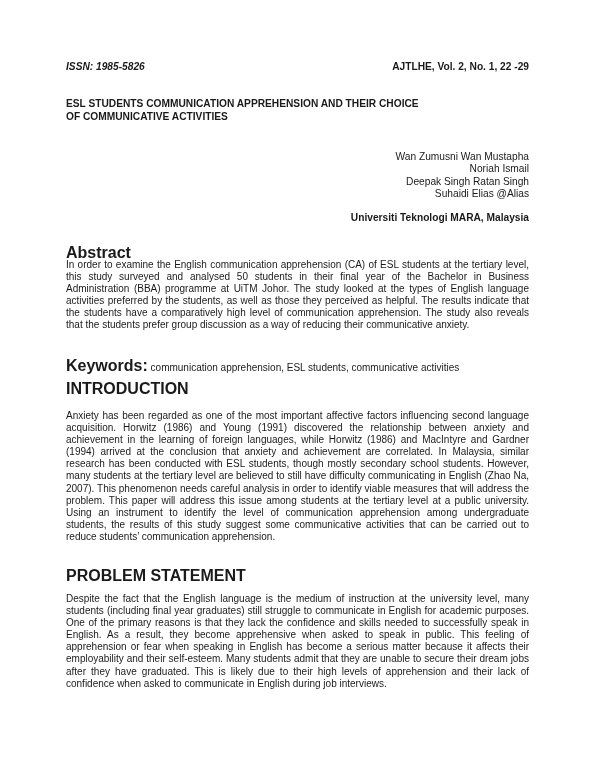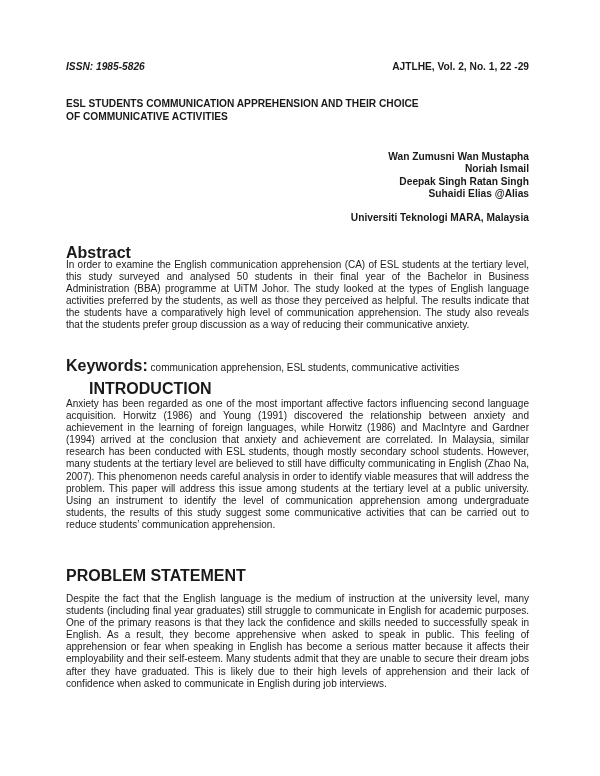--- a/index.html
+++ b/index.html
@@ -5,30 +5,30 @@
   html, body { margin: 0; padding: 0; background: #ffffff; }
   body { width: 600px; height: 776px; position: relative; overflow: hidden;
          font-family: "Liberation Sans", sans-serif; color: #1a1a1a; }
   .page { position: absolute; left: 0; top: 0; width: 600px; height: 776px; background: #fff; }
   .hdr { position: absolute; top: 61px; font-size: 10.2px; font-weight: bold; }
   .hdr-left { left: 66px; font-style: italic; }
   .hdr-right { right: 71px; }
   .title { position: absolute; top: 98px; left: 66px; width: 463px; 
            font-size: 10.2px; font-weight: bold; line-height: 12.5px; }
   .authors { position: absolute; top: 151px; right: 71px; text-align: right;
-             font-size: 10.2px; font-weight: bold; line-height: 12.3px; }
+             font-size: 10.2px; font-weight: normal; line-height: 12.3px; }
   .affil { position: absolute; top: 212px; right: 71px; font-size: 10.2px; font-weight: bold; }
   .block { position: absolute; left: 66px; width: 463px; font-size: 10px; line-height: 12.1px;
            text-align: justify; }
   .h { font-weight: bold; font-size: 16px; }
   .abs-h { top: 247px; }
   .abs-body { top: 259px; }
   .kw { top: 360px; }
-  .intro-h { top: 383px; margin-left: 23px; }
-  .intro-body { top: 398px; }
+  .intro-h { top: 383px; }
+  .intro-body { top: 410px; }
   .ps-h { top: 570px; }
   .ps-body { top: 593px; }
   p { margin: 0; }
 </style>
 </head>
 <body>
 
 <div class="page">
   <div class="hdr hdr-left">ISSN: 1985-5826</div>
   <div class="hdr hdr-right">AJTLHE, Vol. 2, No. 1, 22 -29</div>

